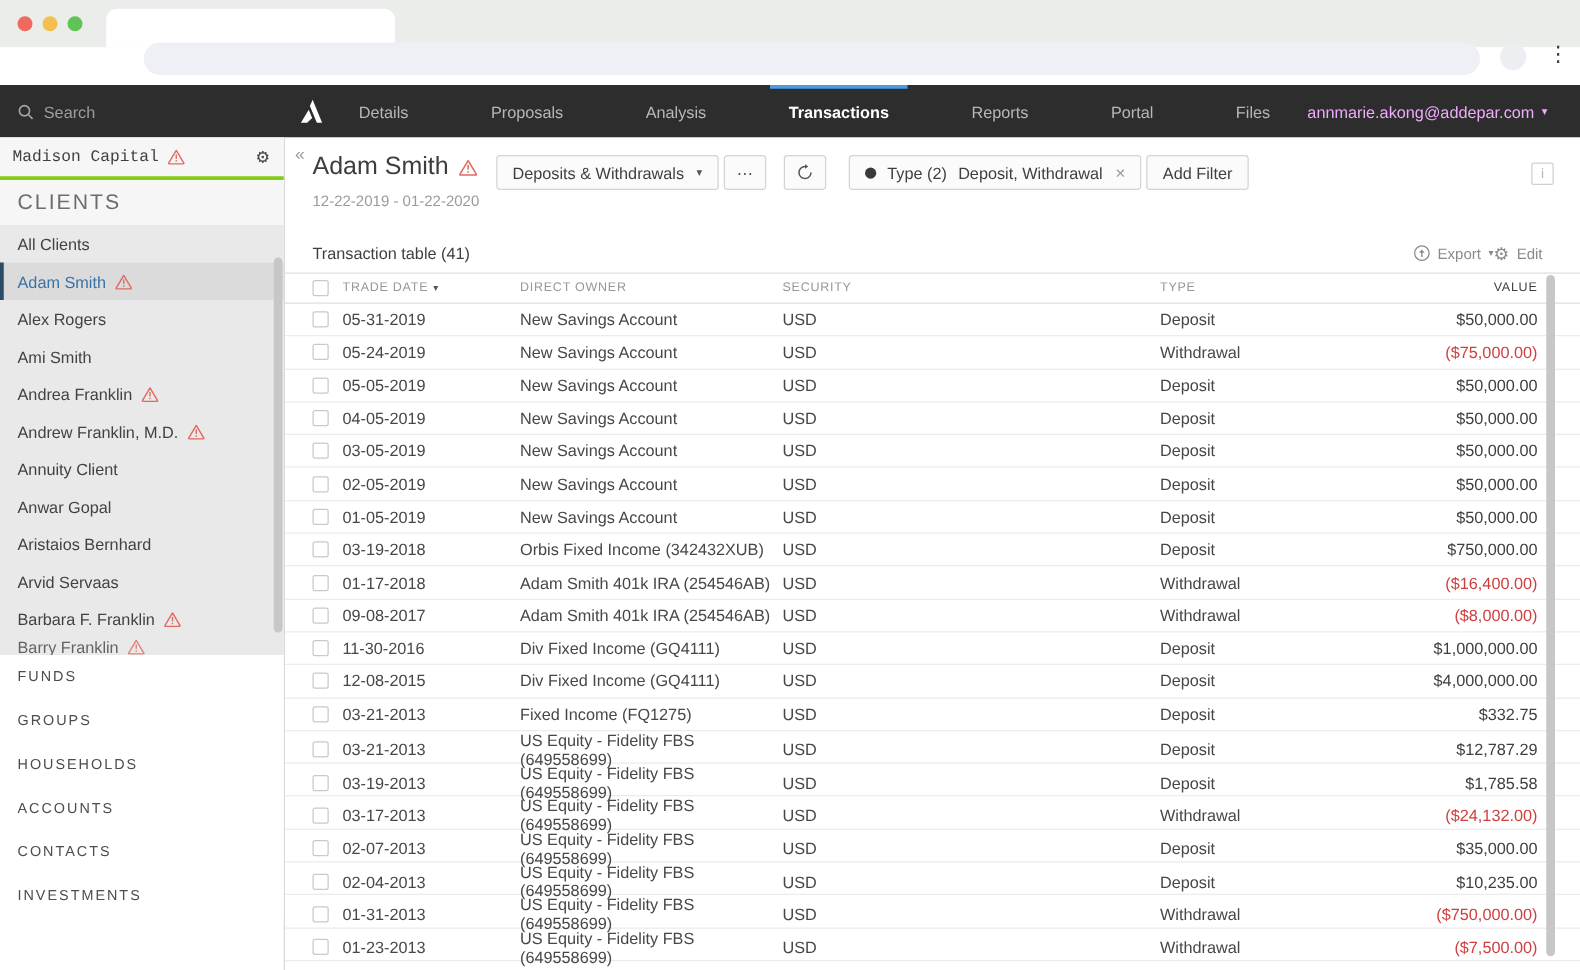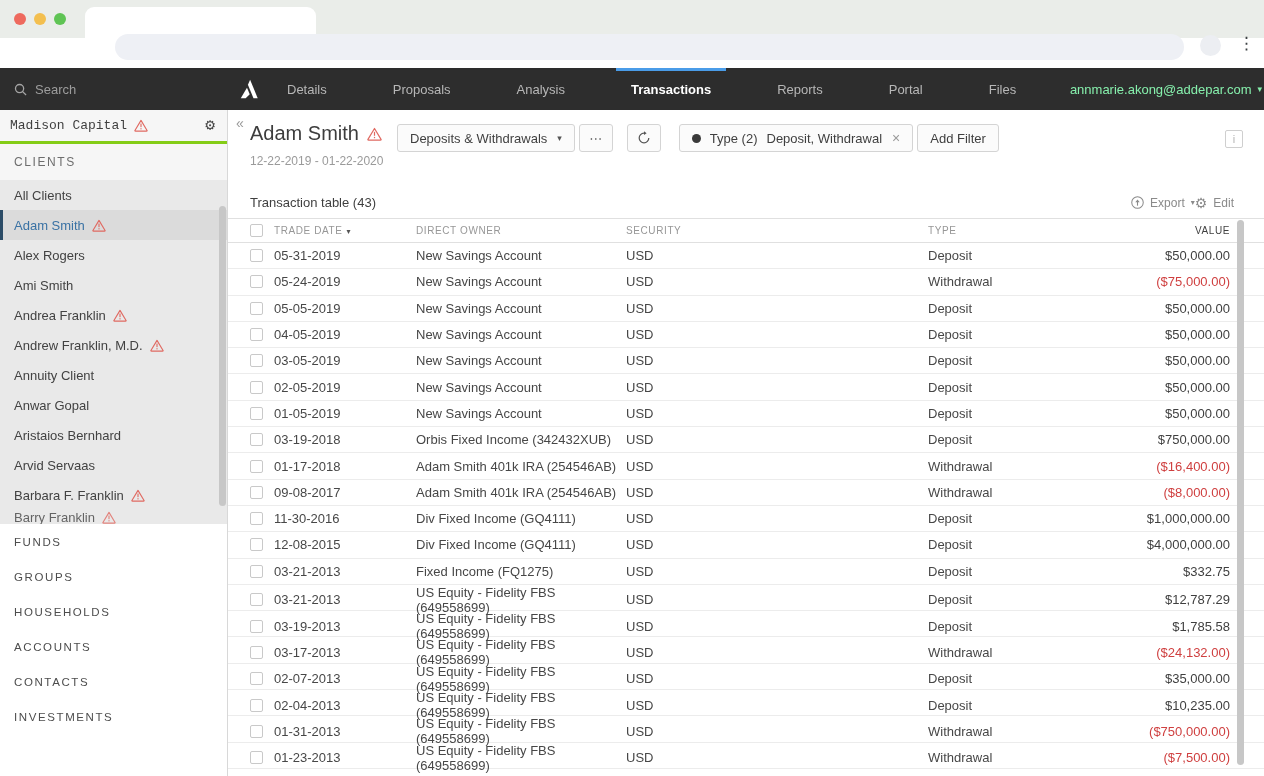--- a/index.html
+++ b/index.html
@@ -25,36 +25,36 @@
   .navbar { display:flex; align-items:stretch; height:42px; background:#2d2d2d;
     color:#b7b7b7; font-size:13px; }
   .nav-search { width:228px; display:flex; align-items:center; gap:8px; padding-left:14px; color:#9d9d9d; }
   .nav-logo { width:42px; display:flex; align-items:center; justify-content:center; }
   .nav-items { display:flex; align-items:stretch;gap:32px; }
   .nav-item { position:relative; display:flex; align-items:center; padding:0 17px; cursor:pointer; }
   .nav-item.active { color:#fff; font-weight:bold; }
   .nav-item.active::before { content:''; position:absolute; top:0; left:2px; right:2px;
     height:3px; background:#4a9ce8; }
   .nav-spacer { flex:1; }
-  .nav-account { display:flex; align-items:center; gap:6px; padding-right:2px; color:#86efac; cursor:pointer; }
+  .nav-account { display:flex; align-items:center; gap:6px; padding-right:26px; color:#f0abfc; cursor:pointer; }
   .caret { font-size:9px; color:inherit; }
 
   
   .layout { position:relative; height:666px; display:flex; }
 
   
   .sidebar { width:228px; border-right:1px solid #d8d8d8; background:#fff;
     display:flex; flex-direction:column; }
   .org-row { height:34px; display:flex; align-items:center; gap:7px; padding:0 12px 0 10px;
     background:#f6f6f6; border-bottom:3px solid #84cc16; font-size:13px; color:#3f3f3f;font-family:Liberation Mono, monospace; }
   .org-name { cursor:pointer; }
   .org-spacer { flex:1; }
   .gear { color:#4a4a4a; font-size:16px; cursor:pointer; line-height:1; }
   .clients-header { height:36px; display:flex; align-items:center; padding-left:14px;
-    background:#f6f6f6; font-size:12px; letter-spacing:1.6px; color:#6d6d6d; }
+    background:#f6f6f6; font-size:17px; letter-spacing:1.6px; color:#6d6d6d; }
   .client-list { position:relative; height:344px; background:#e9e9e9; overflow:hidden; }
   .client { height:30px; display:flex; align-items:center; gap:7px; padding-left:14px;
     font-size:13px; color:#424242; cursor:pointer; }
   .client.selected { background:#dbdbdb; border-left:3px solid #2b4b66; padding-left:11px;
     color:#3a72a4; }
   .client.partial { height:14px; overflow:hidden; opacity:.8; }
   .list-scrollbar { position:absolute; right:1px; top:26px; width:7px; height:300px;
     background:#c7c7c7; border-radius:4px; }
   .side-section { height:35px; display:flex; align-items:center; padding-left:14px;
     font-size:11.5px; letter-spacing:1.6px; color:#4d4d4d; background:#fff; cursor:pointer; }
@@ -336,21 +336,21 @@
         </div>
         <div class="btn mL4">
           <span>Add Filter</span>
         </div>
       </div>
 
       <div class="info-btn">i</div>
     </div>
 
     <div class="table-title-row">
-      <span class="table-title">Transaction table (43)</span>
+      <span class="table-title">Transaction table (41)</span>
       <div class="table-actions">
         <div class="action">
           <svg width="13" height="13" viewBox="0 0 14 14">
             <circle cx="7" cy="7" r="6.2" fill="none" stroke="#8a8a8a" stroke-width="1.1"></circle>
             <path d="M7 10.4 L7 5" stroke="#8a8a8a" stroke-width="1.2" fill="none"></path>
             <path d="M4.6 6.6 L7 3.8 L9.4 6.6 Z" fill="#8a8a8a"></path>
           </svg>
           <span>Export</span>
           <span class="caret">▾</span>
         </div>

